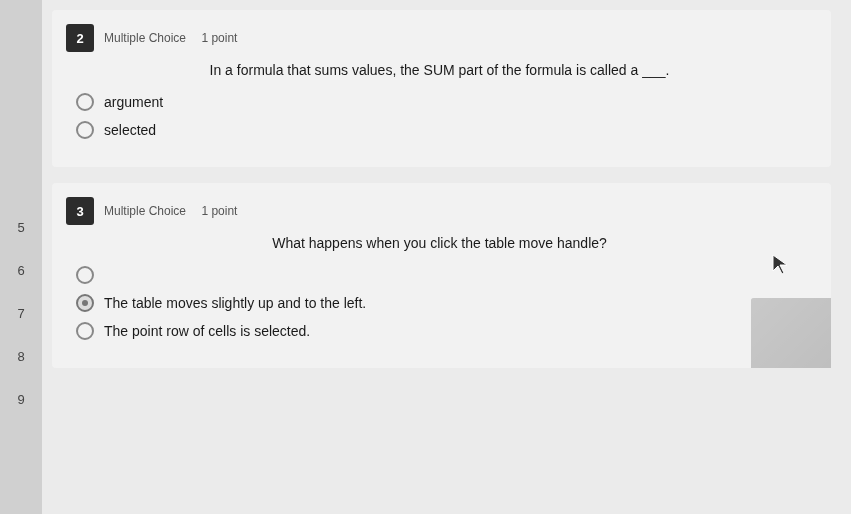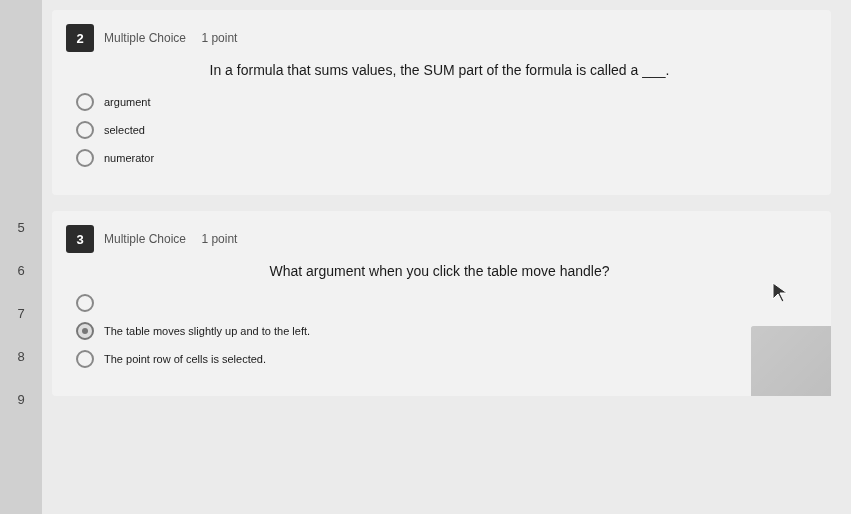--- a/index.html
+++ b/index.html
@@ -104,21 +104,21 @@
     .options-list {
       list-style: none;
       padding-left: 10px;
     }
 
     .option-item {
       display: flex;
       align-items: center;
       gap: 10px;
       margin-bottom: 10px;
-      font-size: 11px;
+      font-size: 14px;
       color: #1a1a1a;
     }
 
     .radio-circle {
       width: 18px;
       height: 18px;
       border-radius: 50%;
       border: 2px solid #888;
       background-color: transparent;
       flex-shrink: 0;
@@ -202,37 +202,33 @@
       <div class="question-text">In a formula that sums values, the SUM part of the formula is called a ___.</div>
       <ul class="options-list">
         <li class="option-item">
           <div class="radio-circle"></div>
           <span>argument</span>
         </li>
         <li class="option-item">
           <div class="radio-circle"></div>
           <span>selected</span>
         </li>
-        <li class="option-item">
-          <div class="radio-circle"></div>
-          <span>numerator</span>
-        </li>
       </ul>
     </div>
 
     <div class="question-block question-block-2">
       <div class="question-header">
         <div class="question-number-badge">3</div>
         <div class="question-meta">
           <span class="type">Multiple Choice</span>
           <span class="separator">&nbsp;</span>
           <span>1 point</span>
         </div>
       </div>
-      <div class="question-text">What argument when you click the table move handle?</div>
+      <div class="question-text">What happens when you click the table move handle?</div>
       <ul class="options-list">
         <li class="option-item">
           <div class="radio-circle"></div>
         </li>
         <li class="option-item">
           <div class="radio-circle selected-partial"></div>
           <span>The table moves slightly up and to the left.</span>
         </li>
         <li class="option-item">
           <div class="radio-circle"></div>

